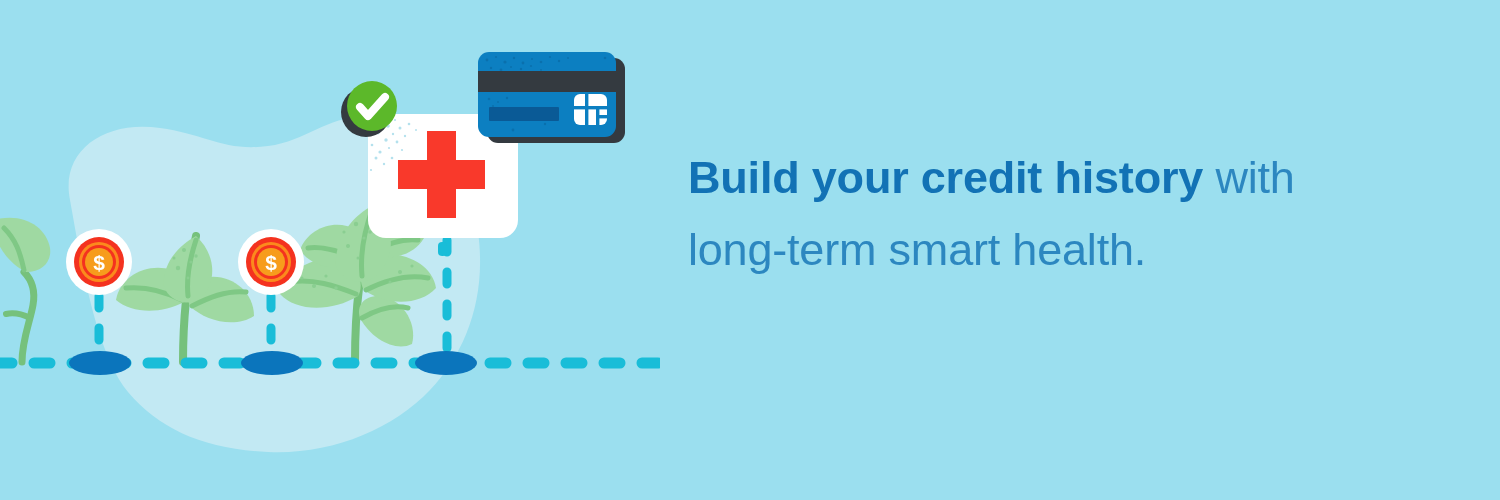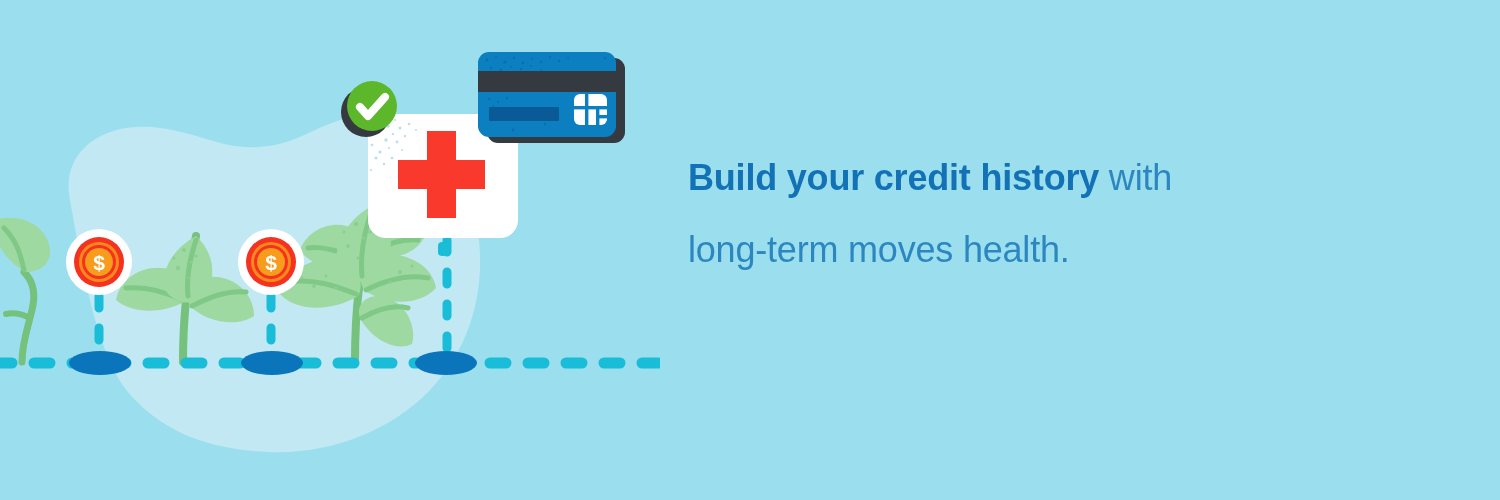--- a/index.html
+++ b/index.html
@@ -33,21 +33,21 @@
     height: 500px;
   }
   
   #headline-block {
     position: absolute;
     left: 688px;
     top: 142px;
     width: 700px;
   }
   .headline-line {
-    font-size: 36px;
+    font-size: 45px;
     line-height: 72px;
     color: #1C79B8;
     letter-spacing: -0.2px;
     white-space: nowrap;
   }
   .headline-strong {
     font-weight: bold;
     color: #1272B5;
   }
   .headline-rest {
@@ -245,16 +245,16 @@
       <circle cx="372" cy="106" r="25" fill="#5CB82A"></circle>
       <path fill="none" stroke="#FFFFFF" stroke-width="8" stroke-linecap="round" stroke-linejoin="round" d="M360,107 l8,9 l17,-19"></path>
     </g>
 
   </svg>
 
   <div id="headline-block">
     <div class="headline-line">
       <span class="headline-strong">Build your credit history</span><span class="headline-rest"> with</span>
     </div>
-    <div class="headline-line headline-rest">long-term moves health.</div>
+    <div class="headline-line headline-rest">long-term smart health.</div>
   </div>
 
 </div>
 
 </body></html>

